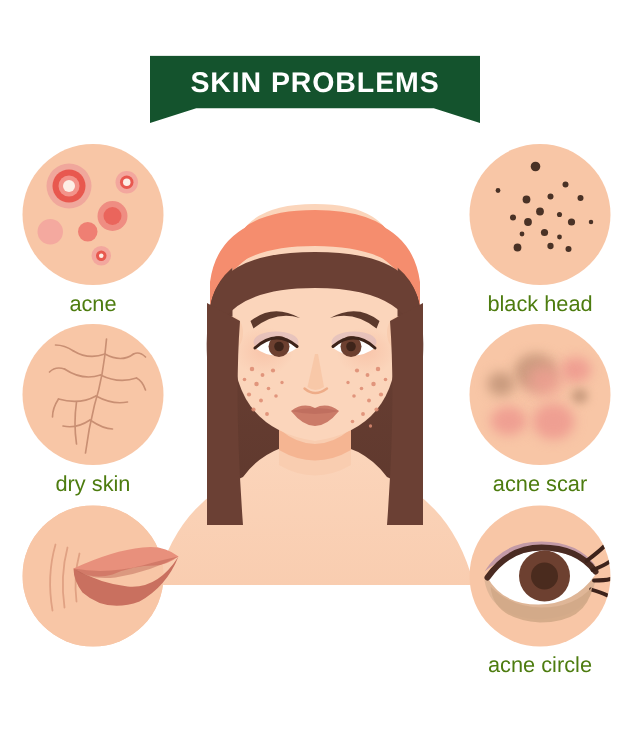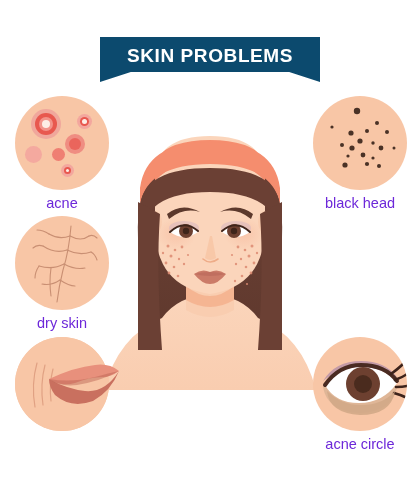--- a/index.html
+++ b/index.html
@@ -7,38 +7,38 @@
     width:420px;height:490px;
     background:#ffffff;
     font-family:"Liberation Sans", sans-serif;
     overflow:hidden;position:relative;
   }
   #stage{position:absolute;inset:0;width:420px;height:490px;}
 
   
   .banner{
     position:absolute;left:100px;top:37px;width:220px;height:45px;
-    background:#0c4a6e;
+    background:#14532d;
     clip-path:polygon(0 0,100% 0,100% 100%,86% 78%,14% 78%,0 100%);
     display:flex;align-items:flex-start;justify-content:center;
   }
   .banner-text{
     color:#ffffff;font-size:19px;font-weight:bold;letter-spacing:.6px;
     line-height:1;margin-top:9px;white-space:nowrap;
     font-family:"Liberation Sans", sans-serif;
   }
 
   
   .cell{position:absolute;width:100px;}
   .disc{
     position:relative;width:94px;height:94px;border-radius:50%;
     background:#f8c6a6;overflow:hidden;margin:0 auto;
   }
   .caption{
-    text-align:center;font-size:14.5px;color:#6d28d9;margin-top:5px;
+    text-align:center;font-size:14.5px;color:#4d7c0f;margin-top:5px;
     font-family:"Liberation Sans", sans-serif;white-space:nowrap;
   }
 
   
   .c-acne{left:12px;top:96px;}
   .c-blackhead{left:310px;top:96px;}
   .c-dry{left:12px;top:216px;}
   .c-scar{left:310px;top:216px;}
   .c-wrinkles{left:12px;top:337px;}
   .c-dark{left:310px;top:337px;}
@@ -230,20 +230,32 @@
           <circle cx="60" cy="62" r="1.6"></circle>
           <circle cx="32" cy="69" r="2.6"></circle>
           <circle cx="54" cy="68" r="2.1"></circle>
           <circle cx="66" cy="70" r="2"></circle>
         </g>
       </svg>
     </div>
     <div class="caption">black head</div>
   </div>
 
+  <div class="cell c-scar">
+    <div class="disc">
+      <div class="spot" style="left:30px;top:20px;width:28px;height:24px;background:#c99b7e;filter:blur(4px);"></div>
+      <div class="spot" style="left:61px;top:22px;width:20px;height:17px;background:#ef9f92;filter:blur(4px);"></div>
+      <div class="spot" style="left:12px;top:32px;width:18px;height:16px;background:#c99b7e;filter:blur(4px);"></div>
+      <div class="spot" style="left:38px;top:27px;width:24px;height:21px;background:#ef9f92;filter:blur(5px);opacity:.85;"></div>
+      <div class="spot" style="left:68px;top:43px;width:11px;height:10px;background:#c99b7e;filter:blur(3px);"></div>
+      <div class="spot" style="left:14px;top:55px;width:24px;height:19px;background:#ef9f92;filter:blur(4px);"></div>
+      <div class="spot" style="left:42px;top:53px;width:28px;height:24px;background:#ef9f92;filter:blur(4px);"></div>
+    </div>
+    <div class="caption">acne scar</div>
+  </div>
 
   <div class="cell c-wrinkles">
     <div class="disc" style="overflow:visible;">
       <svg width="120" height="94" viewBox="0 0 120 94" style="position:absolute;left:0;top:0;">
         <defs>
           <clipPath id="wClip">
               <circle cx="47" cy="47" r="47"></circle>
             </clipPath>
         </defs>
         <g clip-path="url(#wClip)">

